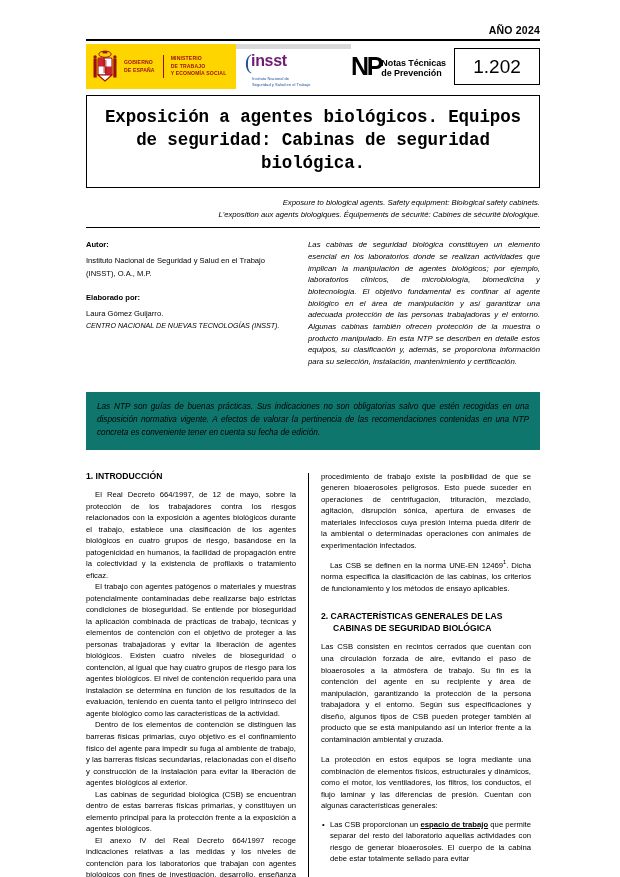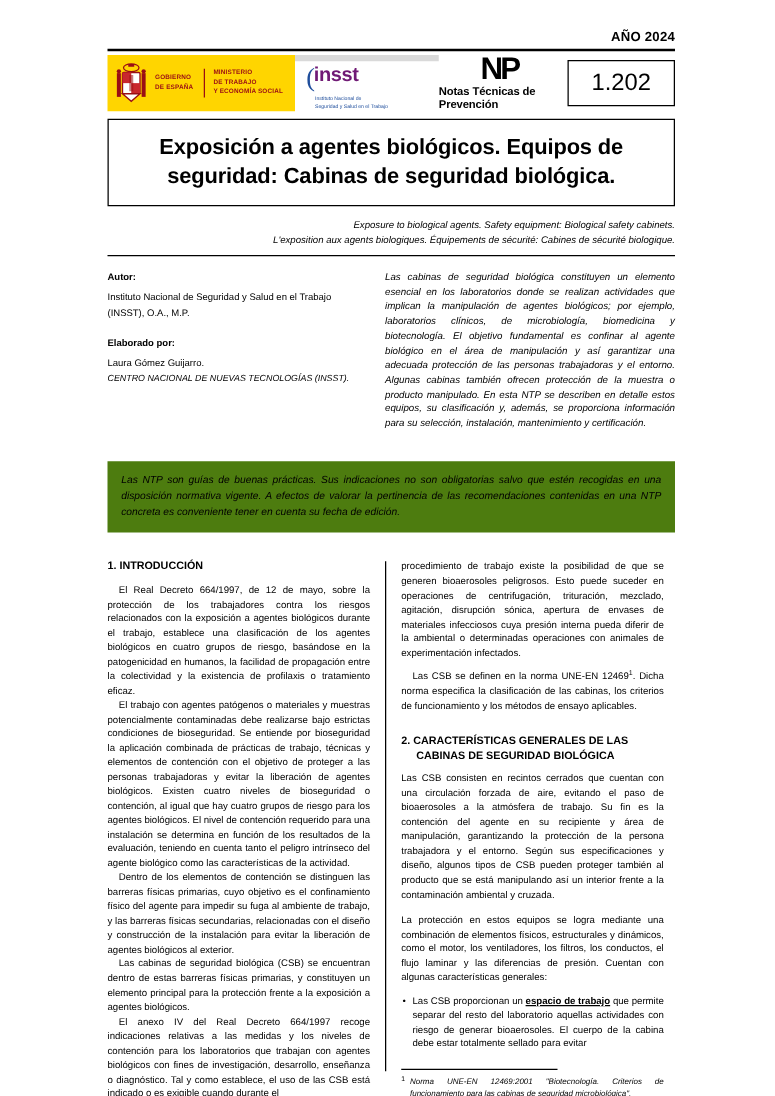--- a/index.html
+++ b/index.html
@@ -114,21 +114,21 @@
   .insst-sub {
     font-size: 4.1px;
     color: #1f4e9c;
     line-height: 1.55;
     margin-top: 3px;
     margin-left: 7px;
   }
   .np-block {
     flex: 1;
     display: flex;
-    flex-direction: column;
+    flex-direction: row;
     align-items: center;
     justify-content: center;
     padding-right: 6px;
   }
   .np-mark {
     font-size: 25px;
     font-weight: bold;
     line-height: 0.85;
     letter-spacing: -2.2px;
     font-family: "Liberation Sans", sans-serif;
@@ -149,20 +149,21 @@
     margin: 4px 0 4px 0;
     flex: none;
   }
 
   
   .title-box {
     border: 1.2px solid #000;
     margin-top: 6px;
     padding: 10px 16px 12px 16px;
     text-align: center;
+    font-family: Liberation Mono, monospace;
   }
   .title-box h1 {
     margin: 0;
     font-size: 17.5px;
     font-weight: bold;
     line-height: 1.32;
     letter-spacing: -0.1px;
   }
 
   
@@ -198,21 +199,21 @@
   .abstract-col {
     flex: 1;
     font-style: italic;
     font-size: 7.8px;
     line-height: 1.5;
     text-align: justify;
   }
 
   
   .note-box {
-    background: #4d7c0f;
+    background: #0f766e;
     margin-top: 24px;
     padding: 9px 11px 10px 11px;
     font-style: italic;
     font-size: 8.2px;
     line-height: 1.58;
     text-align: justify;
   }
 
   
   .body-cols {

